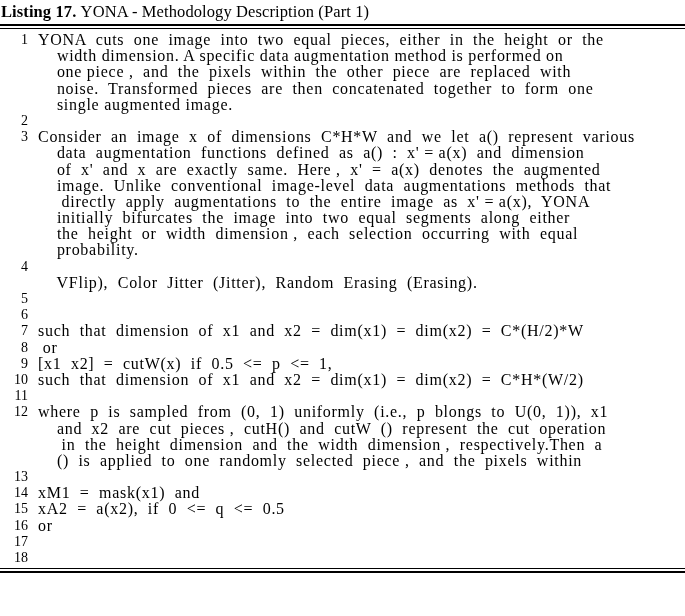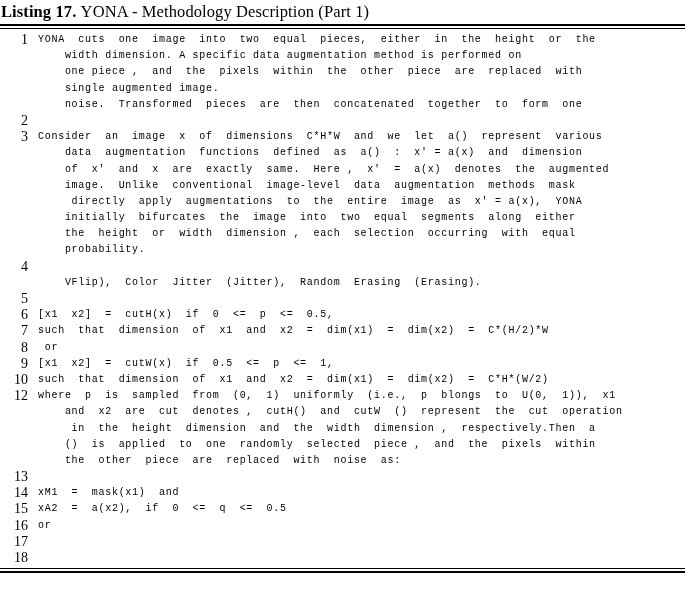--- a/index.html
+++ b/index.html
@@ -71,22 +71,22 @@
     text-align: right;
     font-family: "Liberation Serif", "DejaVu Serif", serif;
     font-size: 14px;
     line-height: 16.2px;
     color: #000;
     -webkit-font-feature-settings: "onum";
     font-feature-settings: "onum";
   }
   .code-text {
     padding-left: 10px;
-    font-family: Liberation Mono, monospace;
-    font-size: 10px;
+    font-family: Liberation Serif, serif;
+    font-size: 16px;
     line-height: 16.2px;
     color: #000;
     white-space: pre;
     letter-spacing: 0.72px;
   }
   .code-text.wrapline {
     
   }
   .gutter.blank {
     color: transparent;
@@ -113,45 +113,45 @@
       <div class="code-line">
         <div class="gutter blank"></div>
         <div class="code-text wrapline">    width dimension. A specific data augmentation method is performed on</div>
       </div>
       <div class="code-line">
         <div class="gutter blank"></div>
         <div class="code-text wrapline">    one piece ,  and  the  pixels  within  the  other  piece  are  replaced  with</div>
       </div>
       <div class="code-line">
         <div class="gutter blank"></div>
+        <div class="code-text wrapline">    noise.  Transformed  pieces  are  then  concatenated  together  to  form  one</div>
+      </div>
+      <div class="code-line">
+        <div class="gutter blank"></div>
         <div class="code-text wrapline">    single augmented image.</div>
-      </div>
-      <div class="code-line">
-        <div class="gutter blank"></div>
-        <div class="code-text wrapline">    noise.  Transformed  pieces  are  then  concatenated  together  to  form  one</div>
       </div>
       <div class="code-line">
         <div class="gutter">2</div>
         <div class="code-text"></div>
       </div>
       <div class="code-line">
         <div class="gutter">3</div>
         <div class="code-text">Consider  an  image  x  of  dimensions  C*H*W  and  we  let  a()  represent  various</div>
       </div>
       <div class="code-line">
         <div class="gutter blank"></div>
         <div class="code-text wrapline">    data  augmentation  functions  defined  as  a()  :  x' = a(x)  and  dimension</div>
       </div>
       <div class="code-line">
         <div class="gutter blank"></div>
         <div class="code-text wrapline">    of  x'  and  x  are  exactly  same.  Here ,  x'  =  a(x)  denotes  the  augmented</div>
       </div>
       <div class="code-line">
         <div class="gutter blank"></div>
-        <div class="code-text wrapline">    image.  Unlike  conventional  image-level  data  augmentation  methods  mask</div>
+        <div class="code-text wrapline">    image.  Unlike  conventional  image-level  data  augmentations  methods  that</div>
       </div>
       <div class="code-line">
         <div class="gutter blank"></div>
         <div class="code-text wrapline">     directly  apply  augmentations  to  the  entire  image  as  x' = a(x),  YONA</div>
       </div>
       <div class="code-line">
         <div class="gutter blank"></div>
         <div class="code-text wrapline">    initially  bifurcates  the  image  into  two  equal  segments  along  either</div>
       </div>
       <div class="code-line">
@@ -168,57 +168,56 @@
       <div class="code-line">
         <div class="gutter blank"></div>
         <div class="code-text wrapline">    VFlip),  Color  Jitter  (Jitter),  Random  Erasing  (Erasing).</div>
       </div>
       <div class="code-line">
         <div class="gutter">5</div>
         <div class="code-text"></div>
       </div>
       <div class="code-line">
         <div class="gutter">6</div>
-        <div class="code-text">[x1  x2]  =  cutH(x)  if  0  &lt;=  p  &lt;=  0.5,</div>
       </div>
       <div class="code-line">
         <div class="gutter">7</div>
         <div class="code-text">such  that  dimension  of  x1  and  x2  =  dim(x1)  =  dim(x2)  =  C*(H/2)*W</div>
       </div>
       <div class="code-line">
         <div class="gutter">8</div>
         <div class="code-text"> or</div>
       </div>
       <div class="code-line">
         <div class="gutter">9</div>
         <div class="code-text">[x1  x2]  =  cutW(x)  if  0.5  &lt;=  p  &lt;=  1,</div>
       </div>
       <div class="code-line">
         <div class="gutter">10</div>
         <div class="code-text">such  that  dimension  of  x1  and  x2  =  dim(x1)  =  dim(x2)  =  C*H*(W/2)</div>
       </div>
       <div class="code-line">
+        <div class="gutter">11</div>
+        <div class="code-text"></div>
+      </div>
+      <div class="code-line">
         <div class="gutter">12</div>
         <div class="code-text">where  p  is  sampled  from  (0,  1)  uniformly  (i.e.,  p  blongs  to  U(0,  1)),  x1</div>
       </div>
       <div class="code-line">
         <div class="gutter blank"></div>
-        <div class="code-text wrapline">    and  x2  are  cut  denotes ,  cutH()  and  cutW  ()  represent  the  cut  operation</div>
+        <div class="code-text wrapline">    and  x2  are  cut  pieces ,  cutH()  and  cutW  ()  represent  the  cut  operation</div>
       </div>
       <div class="code-line">
         <div class="gutter blank"></div>
         <div class="code-text wrapline">     in  the  height  dimension  and  the  width  dimension ,  respectively.Then  a</div>
       </div>
       <div class="code-line">
         <div class="gutter blank"></div>
         <div class="code-text wrapline">    ()  is  applied  to  one  randomly  selected  piece ,  and  the  pixels  within</div>
-      </div>
-      <div class="code-line">
-        <div class="gutter blank"></div>
-        <div class="code-text wrapline">    the  other  piece  are  replaced  with  noise  as:</div>
       </div>
       <div class="code-line">
         <div class="gutter">13</div>
         <div class="code-text"></div>
       </div>
       <div class="code-line">
         <div class="gutter">14</div>
         <div class="code-text">xM1  =  mask(x1)  and</div>
       </div>
       <div class="code-line">

